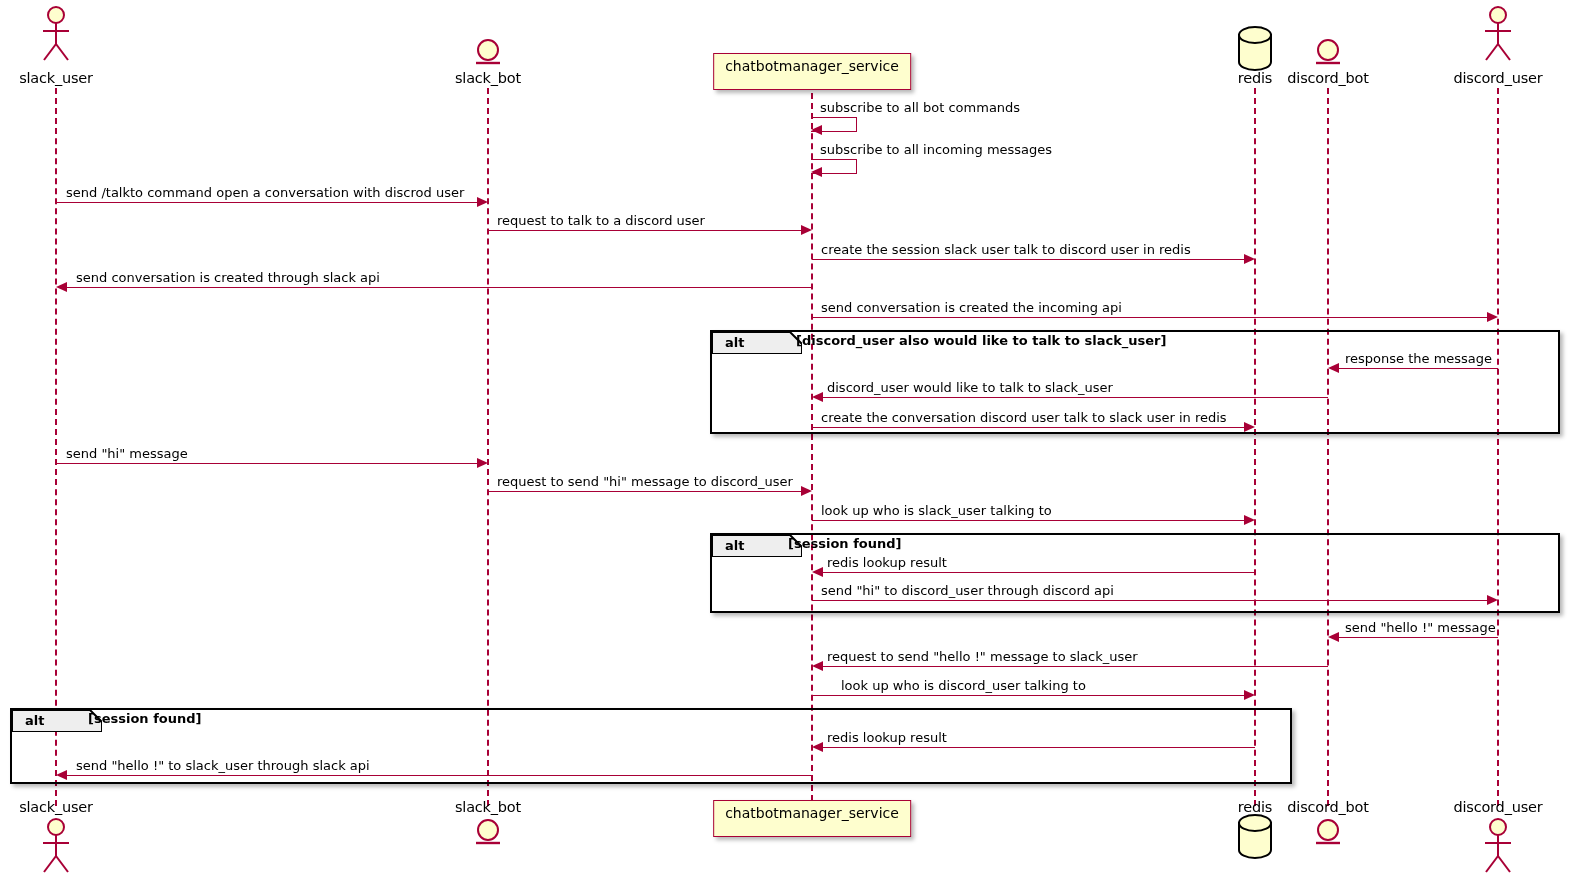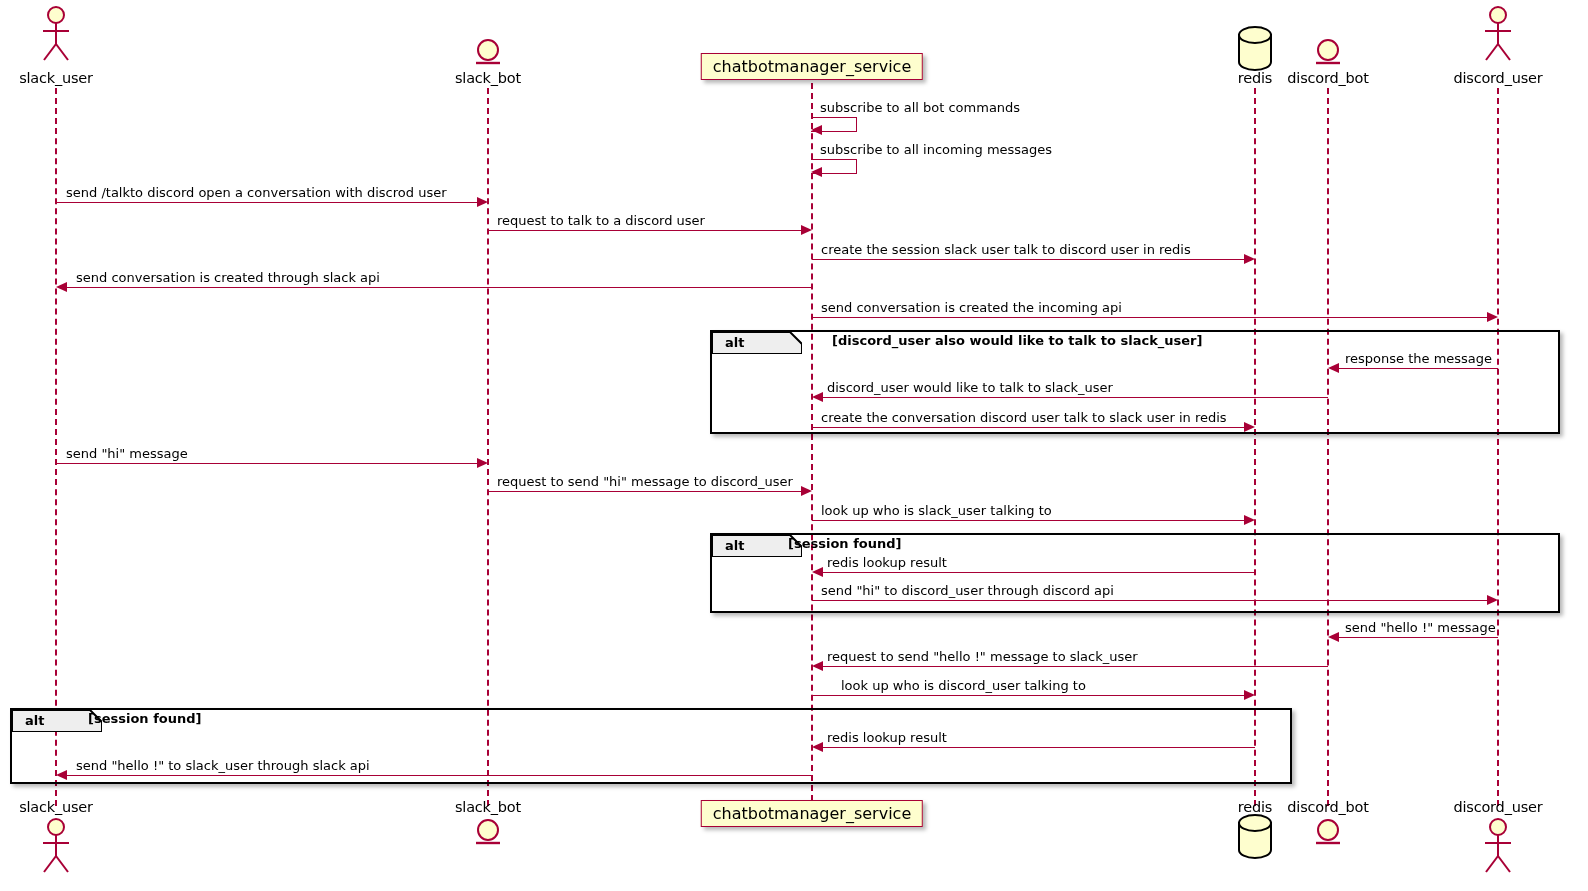--- a/index.html
+++ b/index.html
@@ -16,22 +16,22 @@
 
   .circ{position:absolute;transform:translateX(-50%);}
   .circ svg{display:block;overflow:visible;}
 
   .db{position:absolute;transform:translateX(-50%);}
   .db svg{display:block;overflow:visible;}
 
   .pbox{position:absolute;transform:translateX(-50%);
         background:#FEFECE;border:1.5px solid #A80036;
         box-shadow:3px 3px 4px rgba(0,0,0,.28);
-        font-size:16px;color:#000;white-space:nowrap;
-        padding:5px 11px 4px 11px;line-height:1;}
+        font-size:14px;color:#000;white-space:nowrap;
+        padding:5px 11px 16px 11px;line-height:1;}
 
   
   .msg{position:absolute;height:0;border-top:1.6px solid #A80036;}
   .arrowR,.arrowL{position:absolute;width:0;height:0;}
   .arrowR{border-top:5px solid transparent;border-bottom:5px solid transparent;border-left:11px solid #A80036;}
   .arrowL{border-top:5px solid transparent;border-bottom:5px solid transparent;border-right:11px solid #A80036;}
 
   .mtext{position:absolute;font-size:13px;color:#000;white-space:nowrap;line-height:1;}
   .mtext b{font-weight:normal;}
 
@@ -111,21 +111,21 @@
   </div>
   <div class="plabel" style="left:1498px;top:70px;">discord_user</div>
 
   <div class="frame" style="left:710px;top:330px;width:846px;height:100px;"></div>
   <div class="frametab" style="left:712px;top:332px;width:0;height:0;">
     <svg class="tabsvg" width="90" height="22" viewBox="0 0 90 22">
       <path d="M0,0 L78,0 L90,12 L90,22 L0,22 Z" fill="#EEEEEE" stroke="#000" stroke-width="2"></path>
     </svg>
   </div>
   <div class="tablabel" style="left:725px;top:332px;">alt</div>
-  <div class="fcond" style="left:832px;top:334px;">[discord_user also would like to talk to slack_user]</div>
+  <div class="fcond" style="left:796px;top:334px;">[discord_user also would like to talk to slack_user]</div>
 
   <div class="frame" style="left:710px;top:533px;width:846px;height:76px;"></div>
   <div class="frametab" style="left:712px;top:535px;width:0;height:0;">
     <svg class="tabsvg" width="90" height="22" viewBox="0 0 90 22">
       <path d="M0,0 L78,0 L90,12 L90,22 L0,22 Z" fill="#EEEEEE" stroke="#000" stroke-width="2"></path>
     </svg>
   </div>
   <div class="tablabel" style="left:725px;top:535px;">alt</div>
   <div class="fcond" style="left:788px;top:537px;">[session found]</div>
 
@@ -140,21 +140,21 @@
 
   <div class="mtext" style="left:820px;top:101px;"><span>subscribe to all bot commands</span></div>
   <div class="selfloop" style="left:811px;top:117px;width:45px;height:13px;"></div>
   <div class="arrowL" style="left:811px;top:125px;"></div>
 
   <div class="mtext" style="left:820px;top:143px;"><span>subscribe to all incoming messages</span></div>
   <div class="selfloop" style="left:811px;top:159px;width:45px;height:13px;"></div>
   <div class="arrowL" style="left:811px;top:167px;"></div>
 
   <div class="mtext" style="left:66px;top:186px;">
-    <span>send </span><b>/talkto</b><span> discord open a conversation with </span><b>discrod user</b>
+    <span>send </span><b>/talkto</b><span> command open a conversation with </span><b>discrod user</b>
   </div>
   <div class="msg" style="left:56px;top:202px;width:425px;"></div>
   <div class="arrowR" style="left:477px;top:197px;"></div>
 
   <div class="mtext" style="left:497px;top:214px;text-align:right;">
     <span>request to talk to a </span><b>discord user</b>
   </div>
   <div class="msg" style="left:488px;top:230px;width:317px;"></div>
   <div class="arrowR" style="left:801px;top:225px;"></div>
 

